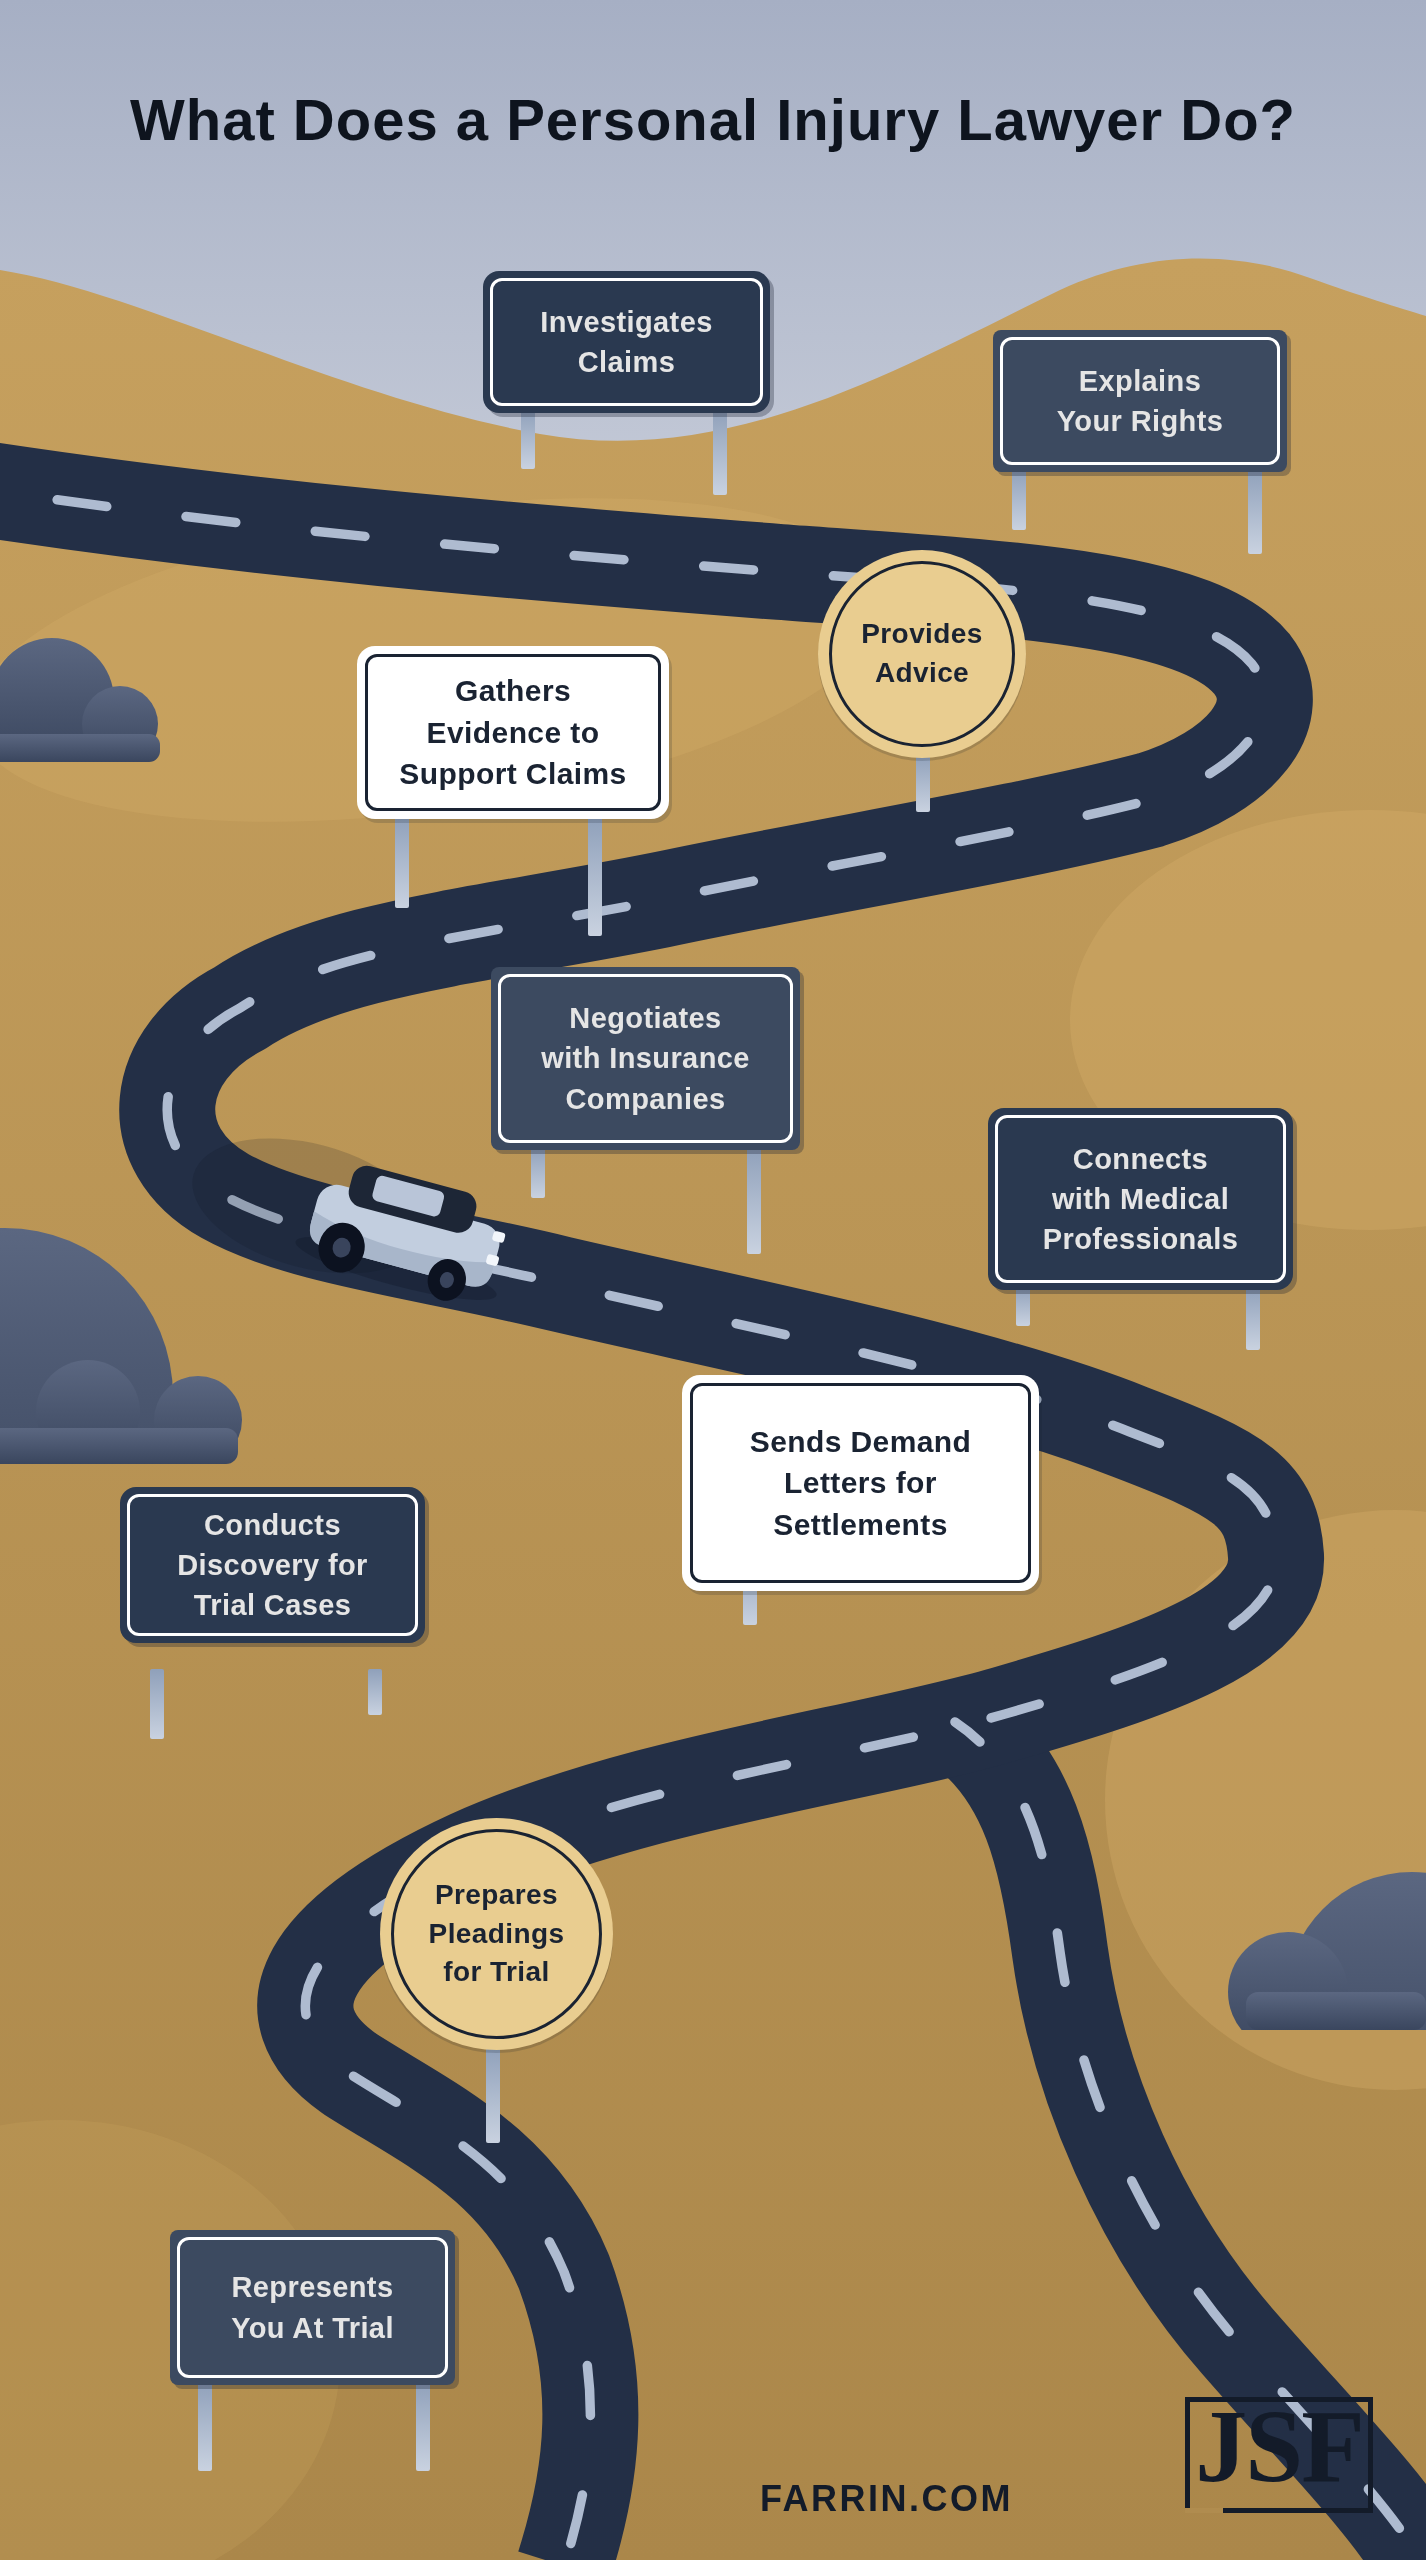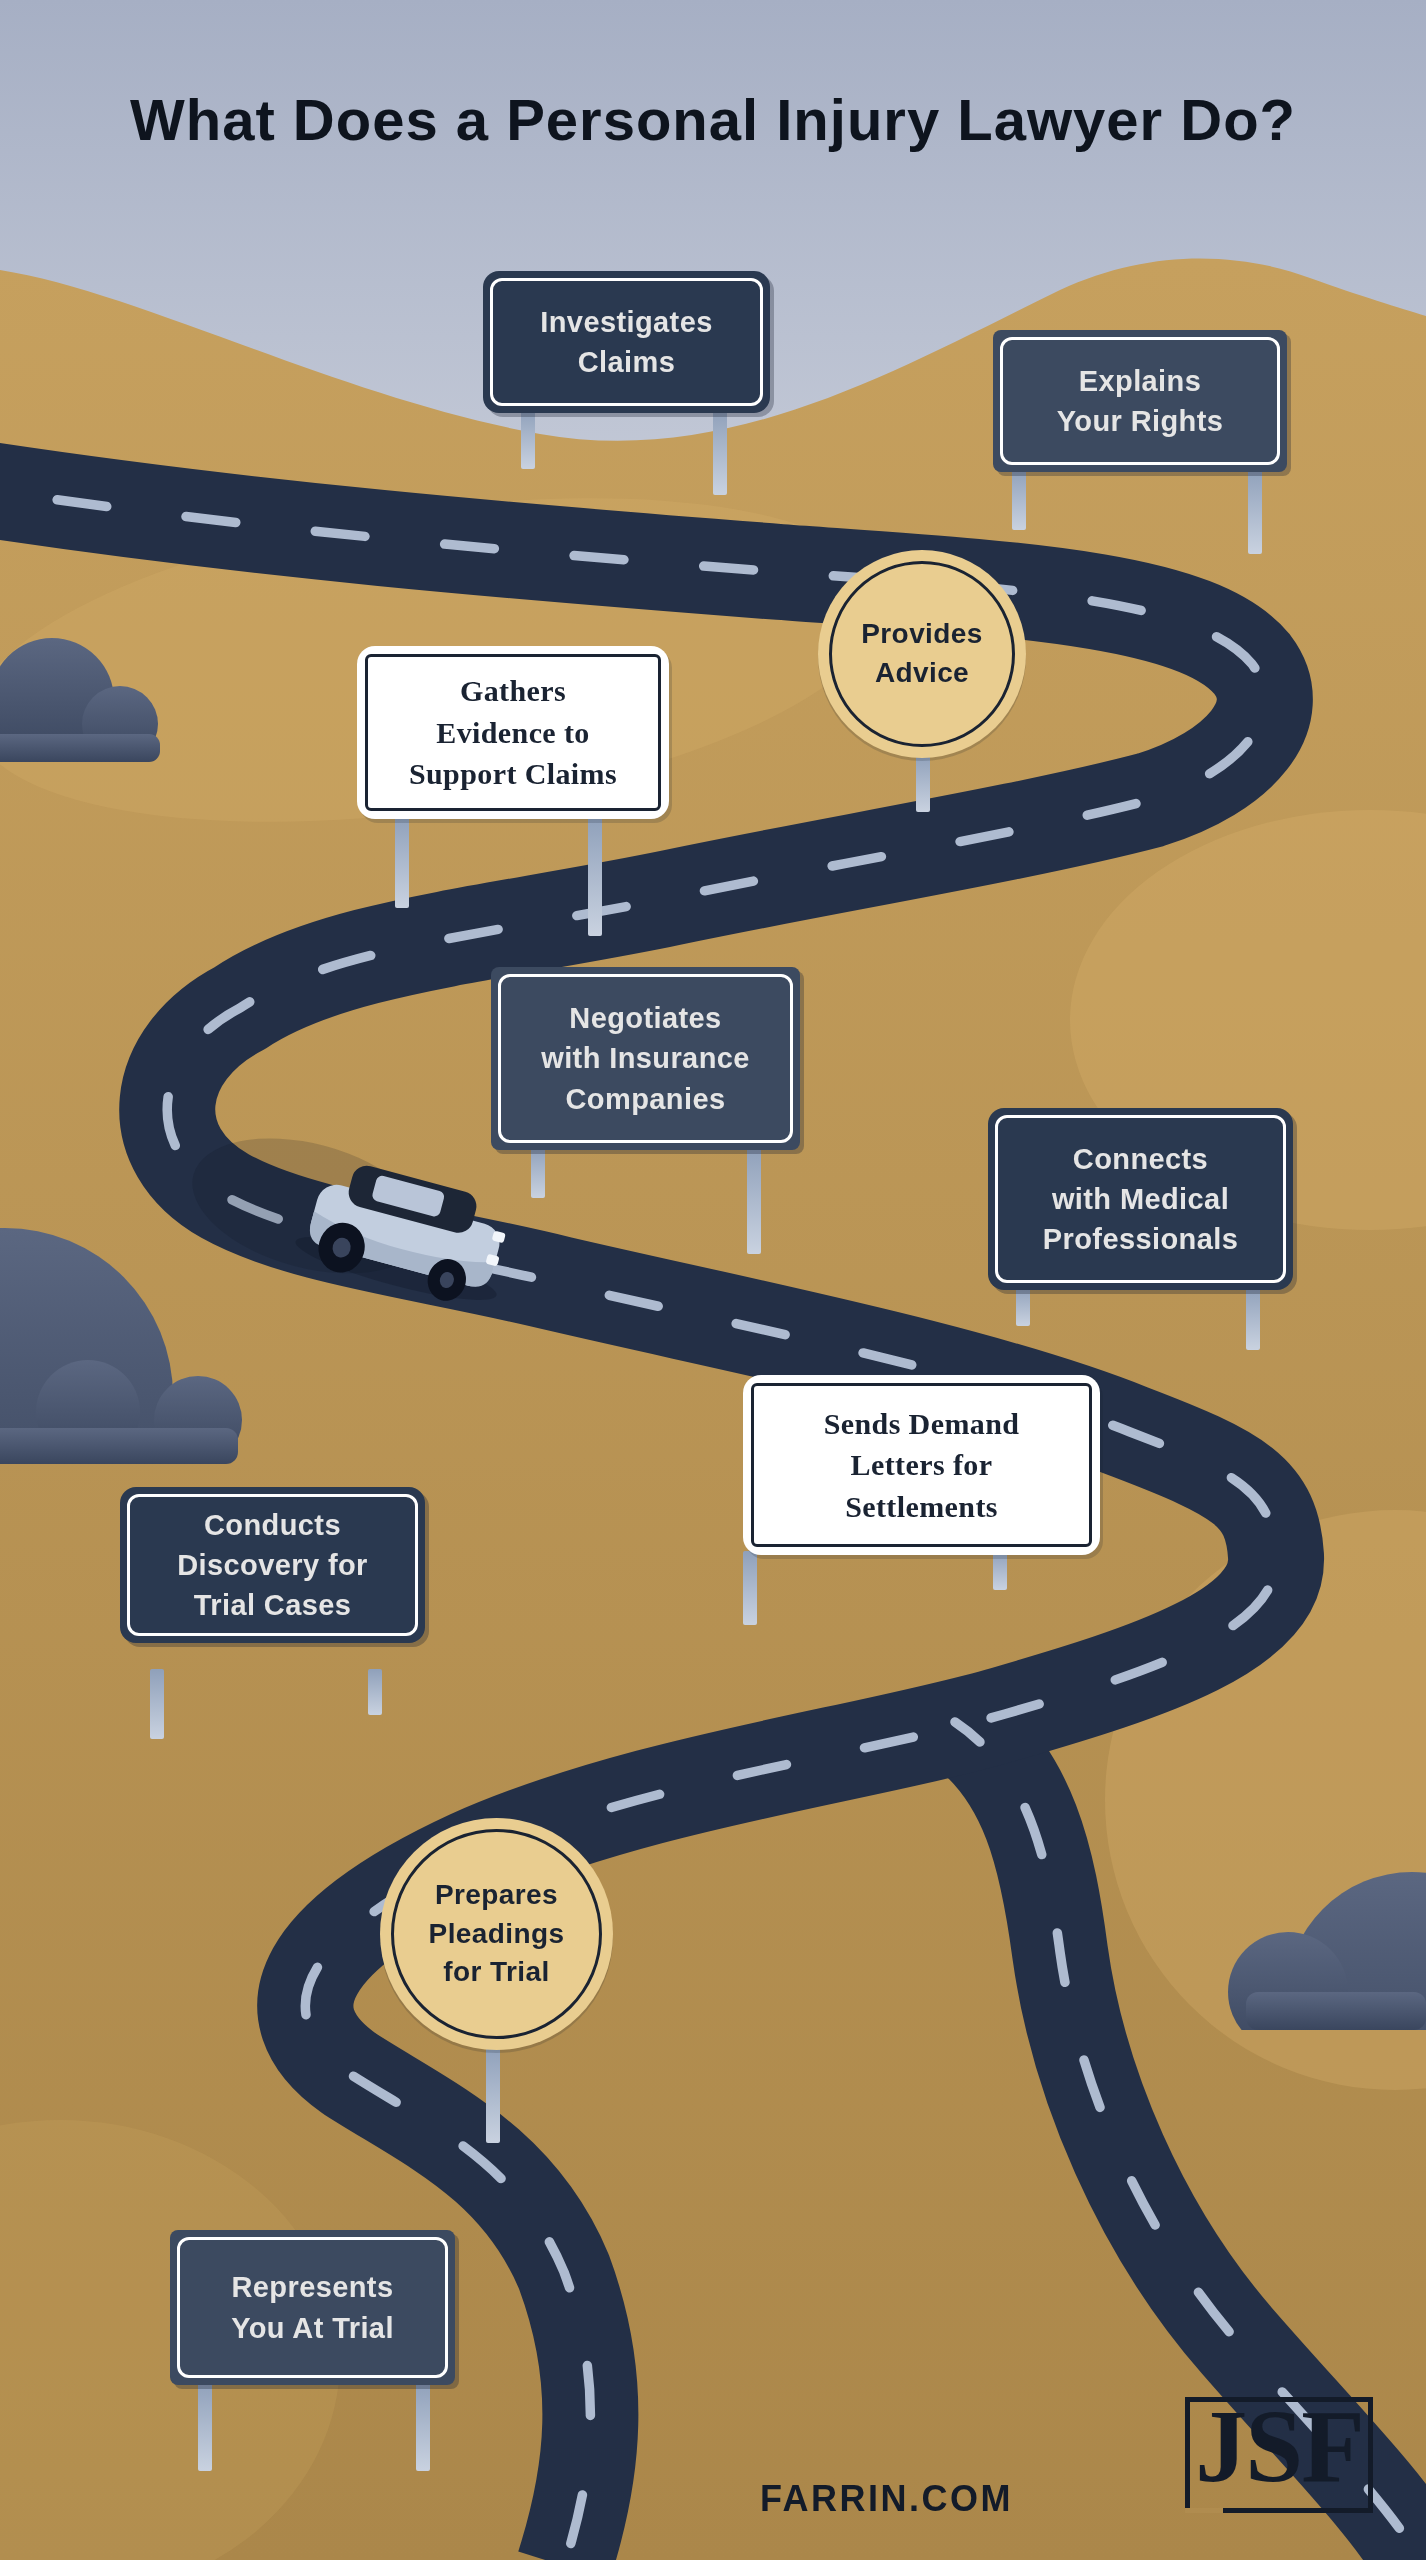--- a/index.html
+++ b/index.html
@@ -23,21 +23,21 @@
     display:flex;align-items:center;justify-content:center;
   }
   .sign .txt{
     white-space:pre-line;font-weight:bold;line-height:1.38;letter-spacing:.4px;
     padding:0 8px;
   }
   .billboard-navy{background:#2a3950;border-radius:16px;box-shadow:4px 4px 0 rgba(23,31,47,.30);}
   .billboard-slate{background:#3c4a60;border-radius:8px;box-shadow:4px 4px 0 rgba(23,31,47,.30);}
   .billboard-navy .txt,.billboard-slate .txt{color:#e5e5e5;font-size:29px;}
   .billboard-white{background:#ffffff;border-radius:18px;box-shadow:3px 4px 0 rgba(23,31,47,.18);}
-  .billboard-white .inner{border-color:#1a2332;border-radius:6px;inset:8px;font-family:Liberation Serif, serif;}
+  .billboard-white .inner{border-color:#1a2332;border-radius:12px;inset:8px;}
   .billboard-white .txt{color:#1a2332;font-size:30px;}
   .round-gold{background:#e9cd90;border-radius:50%;box-shadow:0 3px 0 rgba(23,31,47,.18);}
   .round-gold .inner{border-color:#1a2332;border-radius:50%;inset:11px;}
   .round-gold .txt{color:#1a2332;font-size:28px;text-align:center;}
   #page-title{
     position:absolute;left:0;top:86px;width:1426px;margin:0;z-index:3;
     text-align:center;font-size:58px;font-weight:bold;color:#0e141e;letter-spacing:1px;
   }
   #site-label{
     position:absolute;left:760px;top:2478px;width:372px;z-index:3;text-align:left;
@@ -185,21 +185,21 @@
 Companies</span>
     </div>
 </div>
 <div class="sign billboard-navy" style="left:988px;top:1108px;width:305px;height:182px">
   <div class="inner">
       <span class="txt">Connects
 with Medical
 Professionals</span>
     </div>
 </div>
-<div class="sign billboard-white" style="left:743px;top:1375px;width:357px;height:180px">
+<div class="sign billboard-white" style="left:682px;top:1375px;width:357px;height:216px">
   <div class="inner">
       <span class="txt">Sends Demand
 Letters for
 Settlements</span>
     </div>
 </div>
 <div class="sign billboard-navy" style="left:120px;top:1487px;width:305px;height:156px">
   <div class="inner">
       <span class="txt">Conducts
 Discovery for

